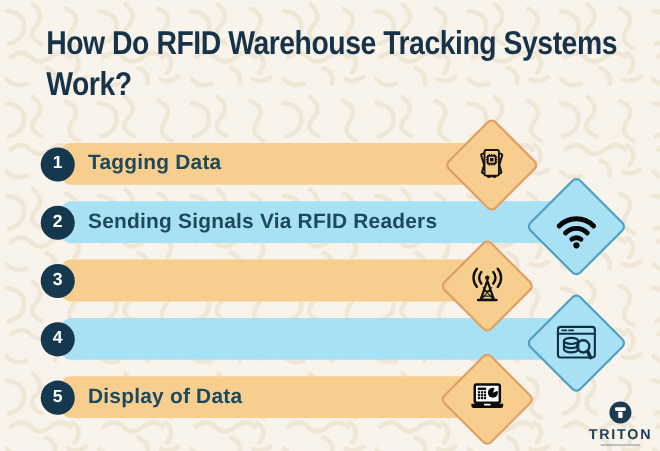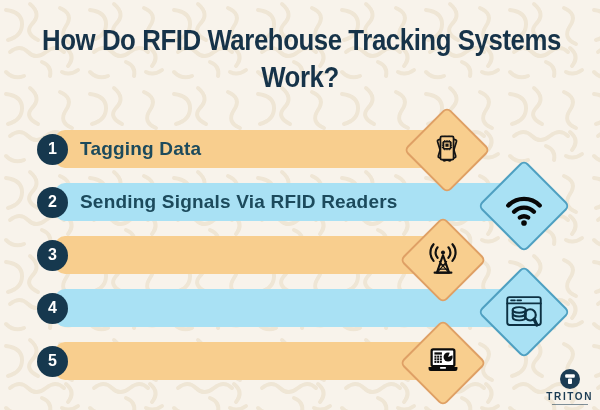--- a/index.html
+++ b/index.html
@@ -5,21 +5,21 @@
   html,body{margin:0;padding:0;}
   #canvas{
     position:relative; width:600px; height:410px; overflow:hidden;
     background:#F8F3EB;
     font-family:"Liberation Sans", sans-serif;
   }
   #bg-pattern{position:absolute; left:0; top:0; z-index:0;}
   
   .title{
     position:absolute; left:0; top:21px; width:600px; z-index:3;
-    text-align:center; color:#163349; font-weight:bold;
+    text-align:left; color:#163349; font-weight:bold;
     font-size:30px; line-height:37px; letter-spacing:-0.5px;
   }
   .title-line{display:block; transform:scaleX(0.86); transform-origin:50% 50%; white-space:nowrap;}
   
   .bar{
     position:absolute; left:55px; height:38px; border-radius:10px; z-index:1;
     display:flex; align-items:center;
   }
   .bar.orange{background:#F8CE8E;}
   .bar.blue{background:#A9E1F4; width:482px;}
@@ -49,21 +49,21 @@
   .diamond .icon-wrap{
     position:absolute; inset:0; display:flex; align-items:center; justify-content:center;
     transform:rotate(-45deg);
   }
   
   .logo{
     position:absolute; right:7px; bottom:5px; z-index:3;
     display:flex; flex-direction:column; align-items:center; gap:1px;
   }
   .logo-name{
-    font-size:10px; font-weight:bold; letter-spacing:1.6px; color:#1C3C54;
+    font-size:13px; font-weight:bold; letter-spacing:1.6px; color:#1C3C54;
   }
   .logo-rule{
     width:36px; height:0; border-top:1px solid rgba(28,60,84,0.55); margin-top:1px;
   }
 </style>
 </head>
 <body>
 
 <div id="canvas">
 
@@ -99,20 +99,21 @@
     <div class="step-label">Sending Signals Via RFID Readers</div>
   </div>
   <div class="bar orange bar3">
     <div class="num">3</div>
   </div>
   <div class="bar blue bar4">
     <div class="num">4</div>
   </div>
   <div class="bar orange bar5">
     <div class="num">5</div>
+    <div class="step-label">Display of Data</div>
   </div>
 
   <div class="diamond orange d1">
     <div class="icon-wrap">
       <svg width="42" height="42" viewBox="0 0 48 48">
         <g fill="none" stroke="#151515" stroke-width="2" stroke-linejoin="round">
           <rect transform="rotate(-17 24 24)" x="16.5" y="10" width="15" height="25" rx="1.5"></rect>
           <rect transform="rotate(17 24 24)" x="16.5" y="10" width="15" height="25" rx="1.5"></rect>
           <rect x="16.5" y="8.5" width="15" height="26.5" rx="1.5" fill="#F8CE8E"></rect>
           <rect x="20" y="14.5" width="8" height="8" stroke-width="1.8"></rect>

